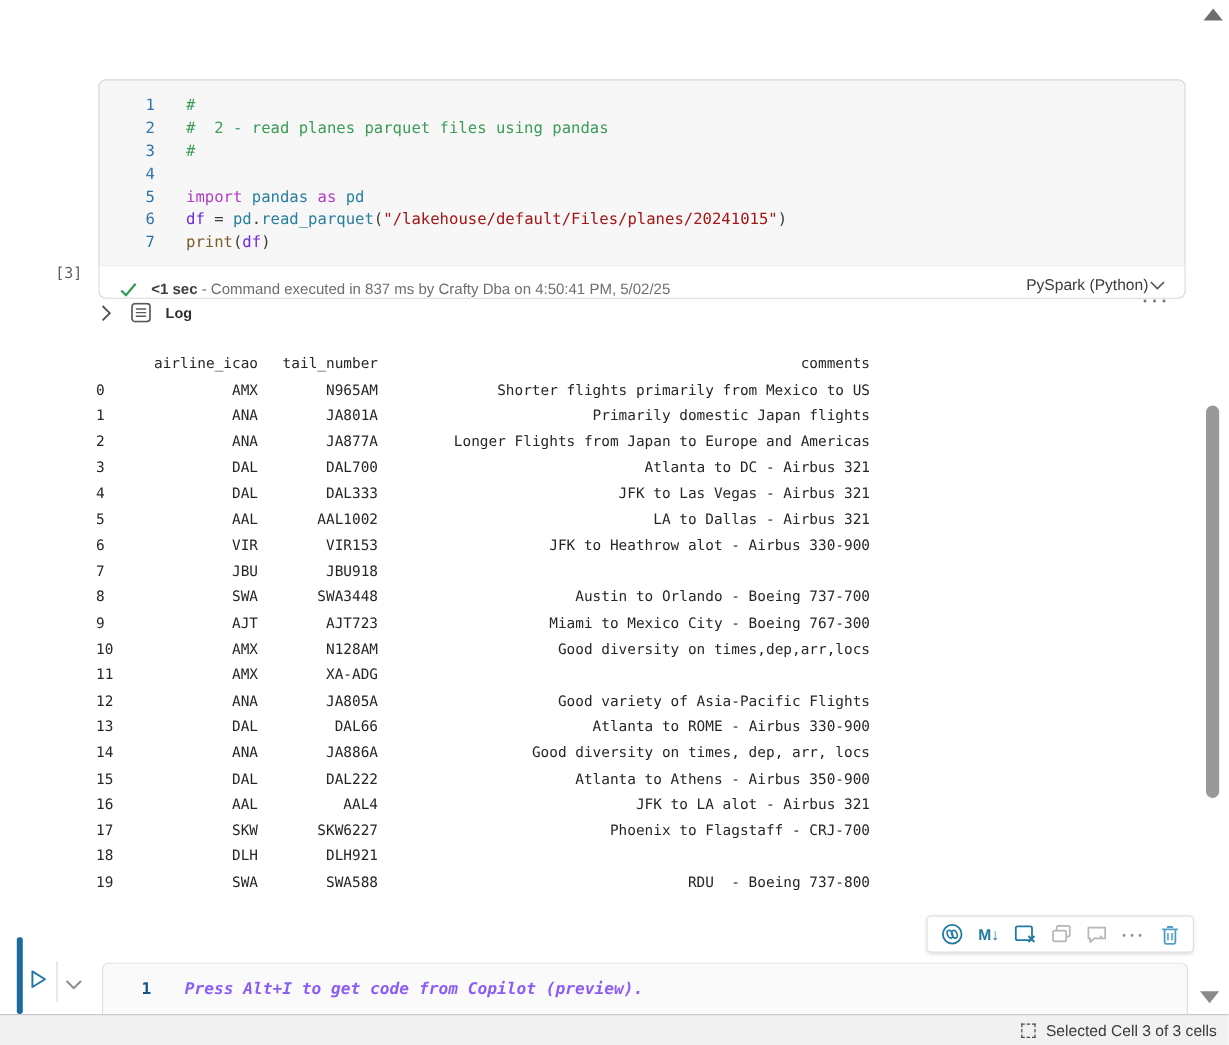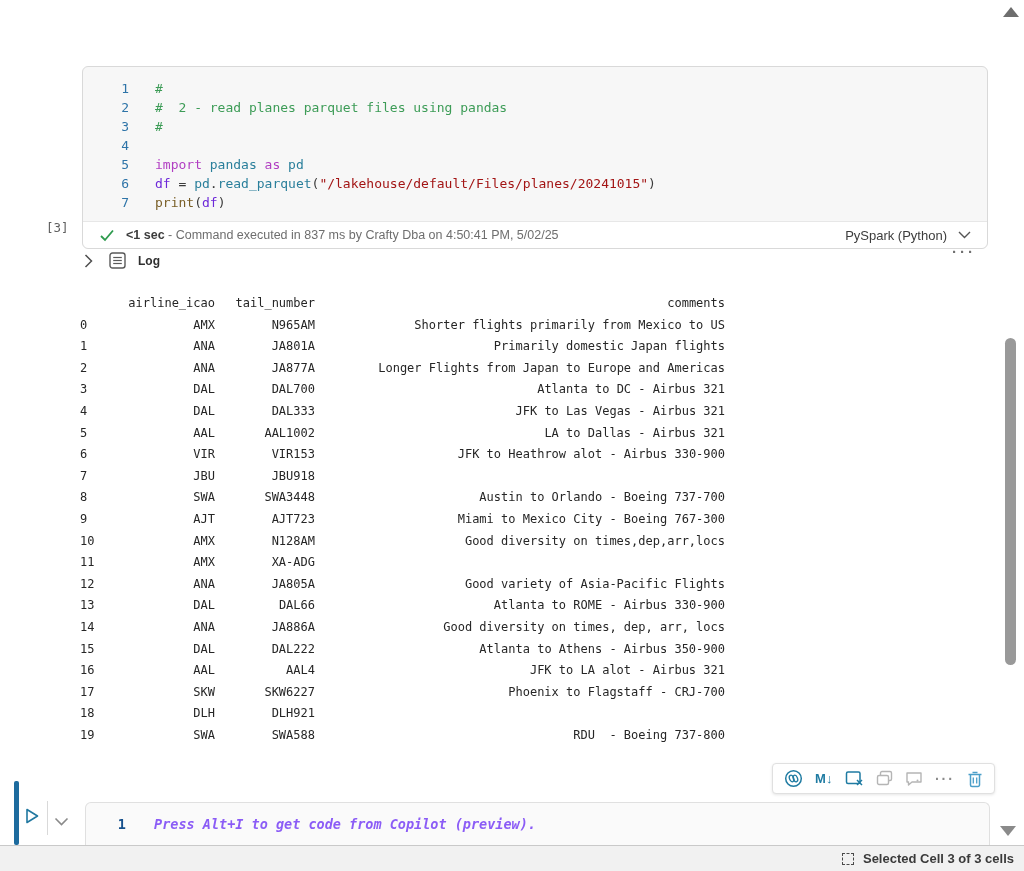--- a/index.html
+++ b/index.html
@@ -20,28 +20,28 @@
   .code-text { margin-left:26px; white-space:pre; color:#3b3b3b; }
   .tok-comment { color:#3d9c57; }
   .tok-keyword { color:#b13ec2; }
   .tok-type    { color:#2a7f9b; }
   .tok-string  { color:#a31515; }
   .tok-builtin { color:#795e26; }
   .tok-var     { color:#6d28d9; }
   .tok-plain   { color:#3b3b3b; }
 
   .cell-status {
-    display:flex; align-items:center; background:#ffffff;
+    display:flex; align-items:flex-end; background:#ffffff;
     border-top:1px solid #e7e7e7; height:27px; border-radius:0 0 6px 6px;
     padding:0 10px 0 17px;
   }
   .check-icon { margin-right:12px; display:flex; }
   .status-duration { font-weight:bold; color:#3c3c3c; font-size:12.5px; white-space:pre; }
   .status-detail { color:#6e6e6e; font-size:12.5px; white-space:pre; }
-  .kernel-picker { margin-left:auto; display:flex; align-items:center; gap:11px; color:#3c3c3c; font-size:13px; cursor:pointer; padding:3px 6px; }
+  .kernel-picker { margin-left:auto; display:flex; align-items:center; gap:1px; color:#3c3c3c; font-size:13px; cursor:pointer; padding:3px 6px; }
 
   .exec-count {
     position:absolute; left:46px; top:220px; color:#5f5f5f;
     font-size:12.5px; font-family:"DejaVu Sans Mono", monospace;
   }
 
   
   .log-header { position:absolute; left:84px; top:252px; display:flex; align-items:center; }
   .log-chevron { display:flex; margin-right:16px; cursor:pointer; }
   .log-icon { display:flex; margin-right:12px; }
@@ -84,21 +84,21 @@
     border-radius:6px 6px 0 0; display:flex; align-items:center;
     font-family:"DejaVu Sans Mono", monospace; font-size:13.5px;
   }
   .new-ln { width:40px; text-align:right; color:#16508c; font-weight:bold; flex:none; }
   .new-placeholder { margin-left:28px; font-style:italic; color:#8b5cf6; white-space:pre;font-weight:bold; }
 
   
   .status-bar {
     position:absolute; left:0; top:845px; width:1024px; height:26px;
     background:#f1f1f1; border-top:1px solid #c9c9c9;
-    display:flex; align-items:center; justify-content:flex-end; padding-right:10px; gap:9px;font-weight:bold;
+    display:flex; align-items:center; justify-content:flex-end; padding-right:10px; gap:9px;
   }
   .sel-icon { width:12px; height:12px; border:1.5px dashed #4a4a4a; }
   .statusbar-text { font-size:13px; color:#3a3a3a; }
 
   
   .sb-up {
     position:absolute; left:1003px; top:7px; width:0; height:0;
     border-left:8px solid transparent; border-right:8px solid transparent;
     border-bottom:10px solid #6e6e6e; cursor:pointer;
   }

